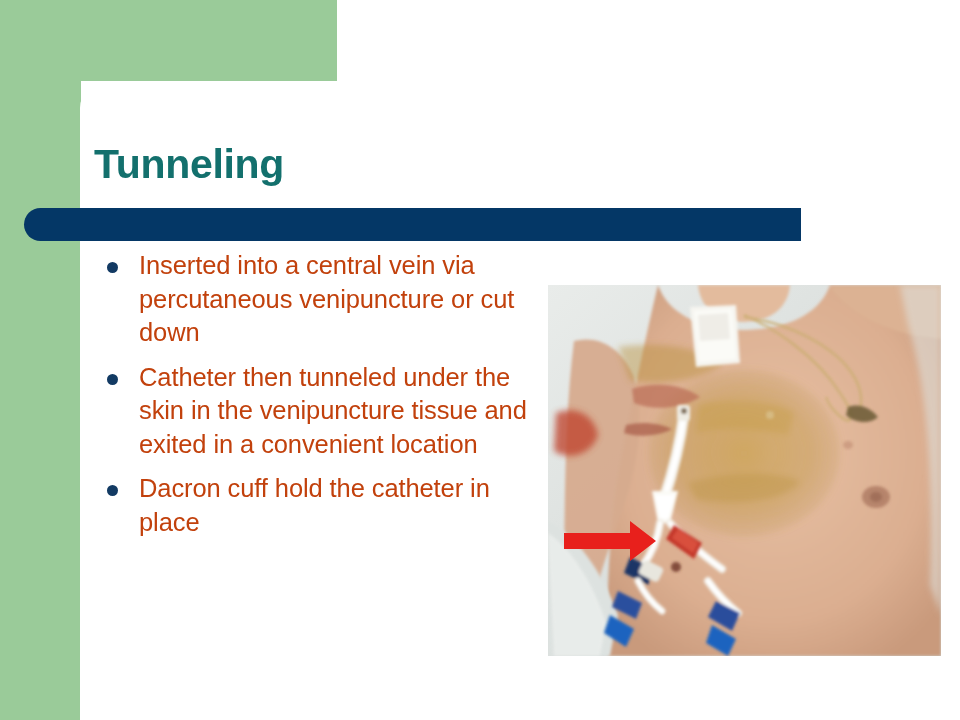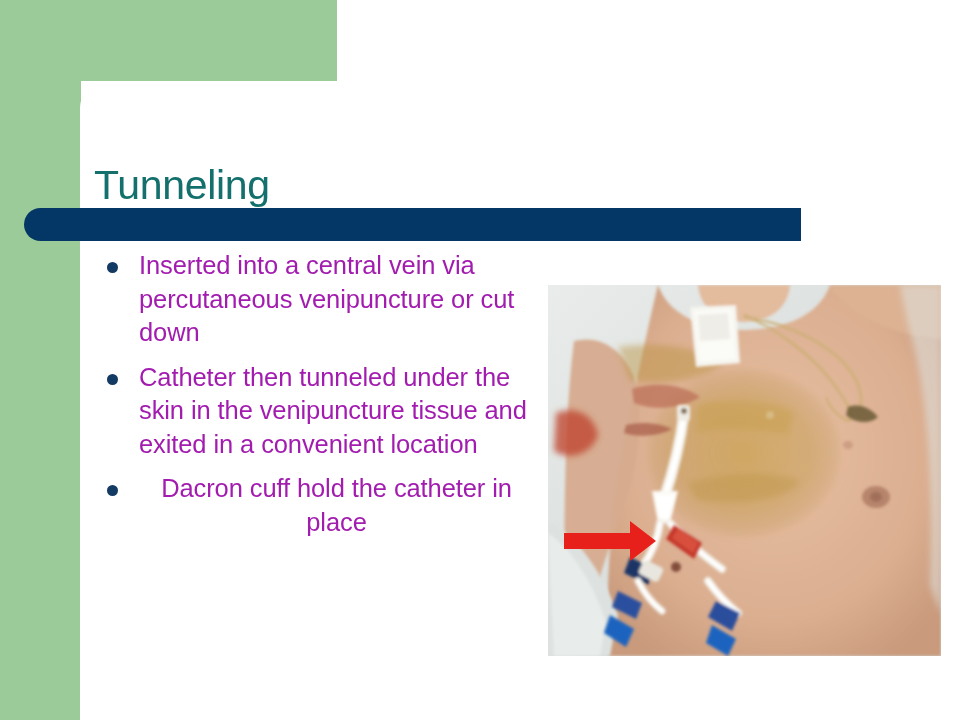--- a/index.html
+++ b/index.html
@@ -46,23 +46,23 @@
     width: 880px;
     height: 639px;
     background: #ffffff;
     border-top-left-radius: 27px;
   }
 
   
   .slide-title {
     position: absolute;
     left: 94px;
-    top: 137px;
+    top: 116px;
     font-size: 41px;
-    font-weight: normal;
+    font-weight: bold;
     color: #13706d;
     letter-spacing: -0.3px;
     line-height: 1.05;
     white-space: nowrap;
   }
 
   
   .title-bar {
     position: absolute;
     left: 24px;
@@ -78,28 +78,27 @@
   .bullet-list {
     position: absolute;
     left: 104px;
     top: 249px;
     width: 430px;
   }
   .bullet-item {
     position: relative;
     padding-left: 35px;
     margin-bottom: 11px;
-    color: #a21caf;
+    color: #c2410c;
     font-size: 25.5px;
     line-height: 33.5px;
     letter-spacing: -0.1px;
   }
   .bullet-item:last-child {
     margin-bottom: 2px;
-    text-align: center;
   }
   .bullet-dot {
     position: absolute;
     left: 3px;
     top: 13px;
     width: 11px;
     height: 11px;
     border-radius: 50%;
     background: #123a63;
   }

